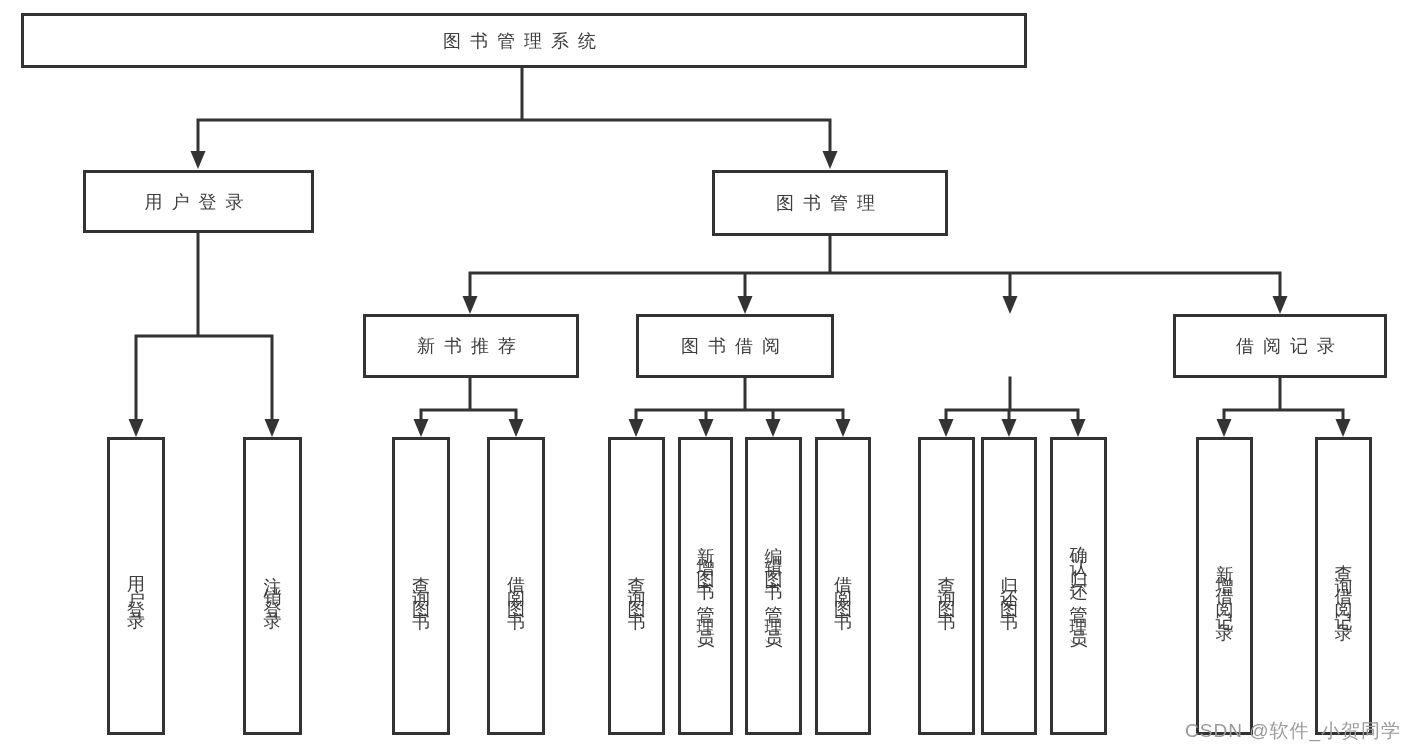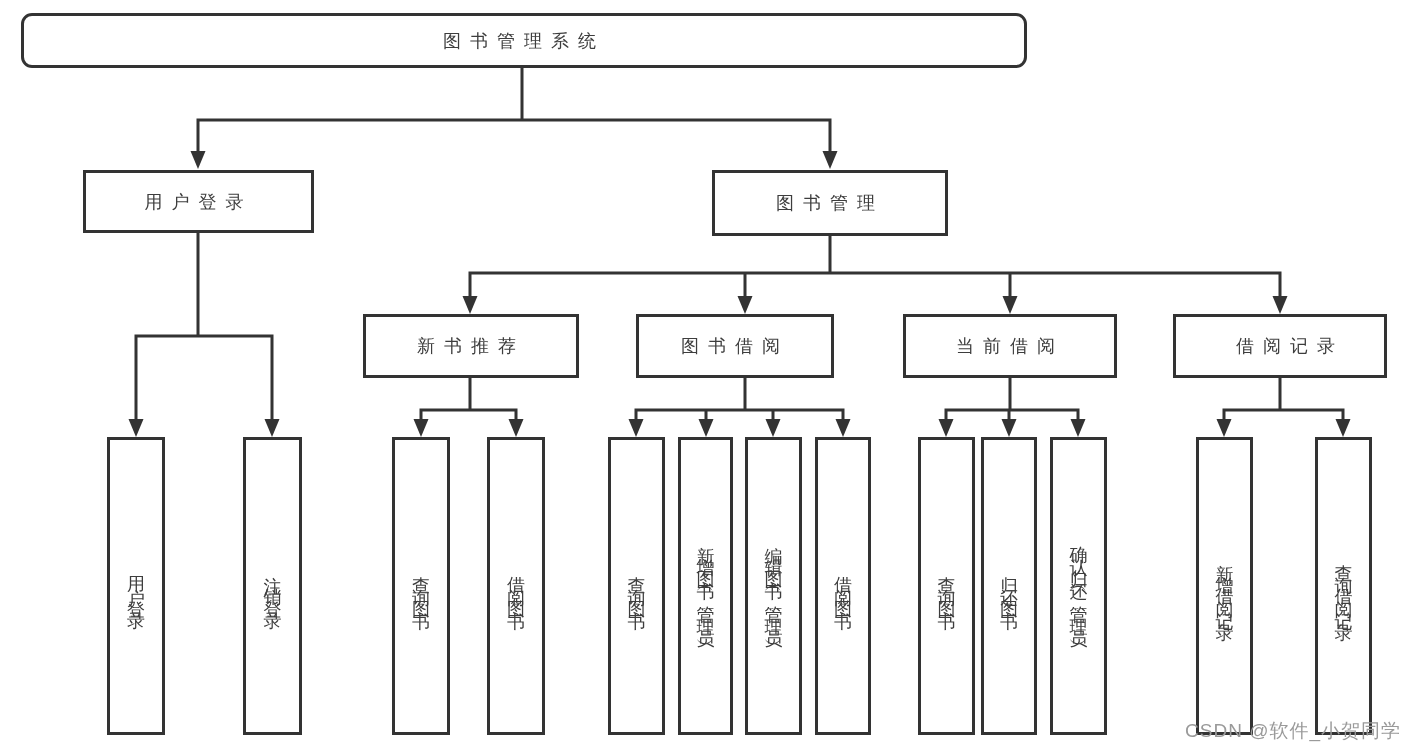--- a/index.html
+++ b/index.html
@@ -30,21 +30,21 @@
     color: var(--text, #3d3d3d);
   }
   .hbox { letter-spacing: 9px; white-space: nowrap; }
   .vbox {
     writing-mode: vertical-rl;
     text-orientation: mixed;
     letter-spacing: 12px;
     line-height: 1;
   }
   
-  .n-root        { left: 21px;   top: 13px;  width: 1006px; height: 55px; border-radius: 11px; }
+  .n-root        { left: 21px;   top: 13px;  width: 1006px; height: 55px; }
   .n-userlogin   { left: 83px;   top: 170px; width: 231px;  height: 63px; }
   .n-bookmgmt    { left: 712px;  top: 170px; width: 236px;  height: 66px; }
   .n-newbook     { left: 363px;  top: 314px; width: 216px;  height: 64px; }
   .n-bookborrow  { left: 636px;  top: 314px; width: 198px;  height: 64px; }
   .n-curborrow   { left: 903px;  top: 314px; width: 214px;  height: 64px; }
   .n-records     { left: 1173px; top: 314px; width: 214px;  height: 64px; padding-left: 20px; }
   .leaf { top: 437px; height: 298px; }
   .l-a { left: 107px;  width: 58px; }
   .l-b { left: 243px;  width: 59px; }
   .l-c { left: 392px;  width: 58px; }
@@ -139,21 +139,20 @@
     </g>
   </svg>
 
   <div class="node hbox n-root">图书管理系统</div>
 
   <div class="node hbox n-userlogin">用户登录</div>
   <div class="node hbox n-bookmgmt">图书管理</div>
 
   <div class="node hbox n-newbook">新书推荐</div>
   <div class="node hbox n-bookborrow">图书借阅</div>
-  <div class="node hbox n-curborrow">当前借阅</div>
   <div class="node hbox n-records">借阅记录</div>
 
   <div class="node vbox leaf l-a">用户登录</div>
   <div class="node vbox leaf l-b">注销登录</div>
 
   <div class="node vbox leaf l-c">查询图书</div>
   <div class="node vbox leaf l-d">借阅图书</div>
 
   <div class="node vbox leaf l-e">查询图书</div>
   <div class="node vbox leaf l-f">新增图书（管理员）</div>

